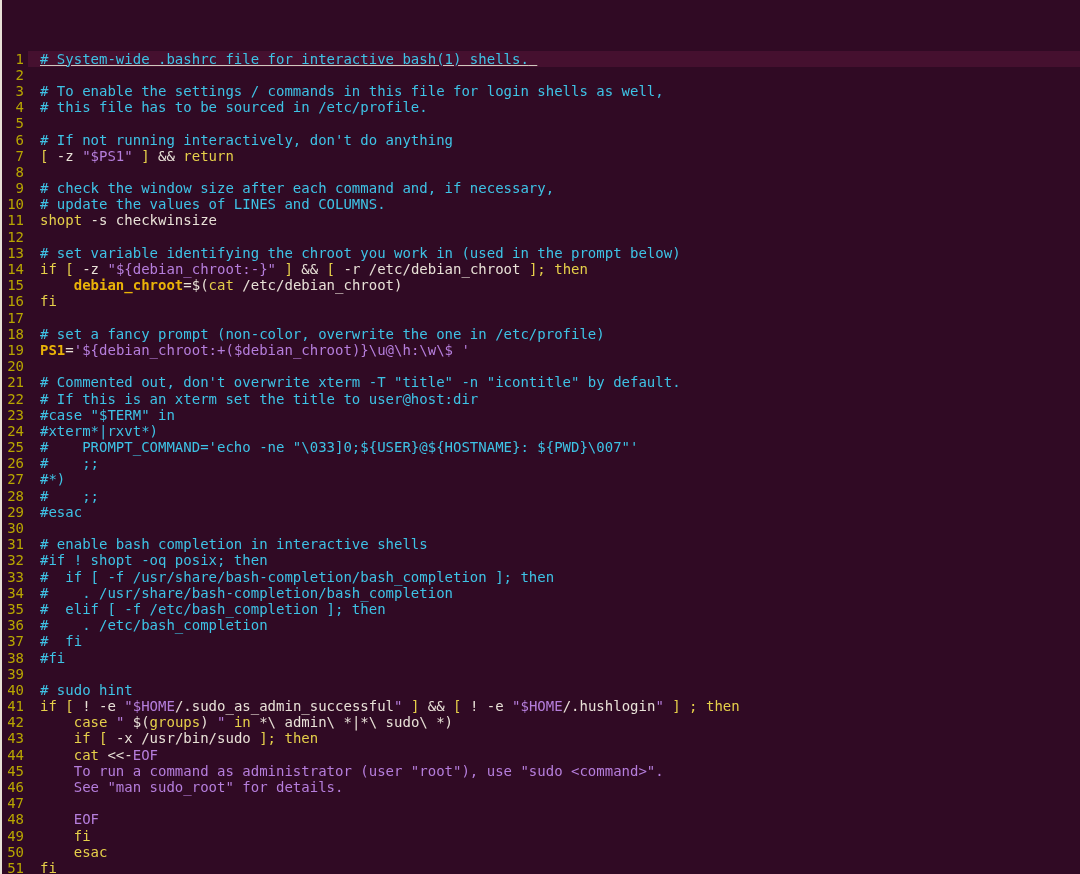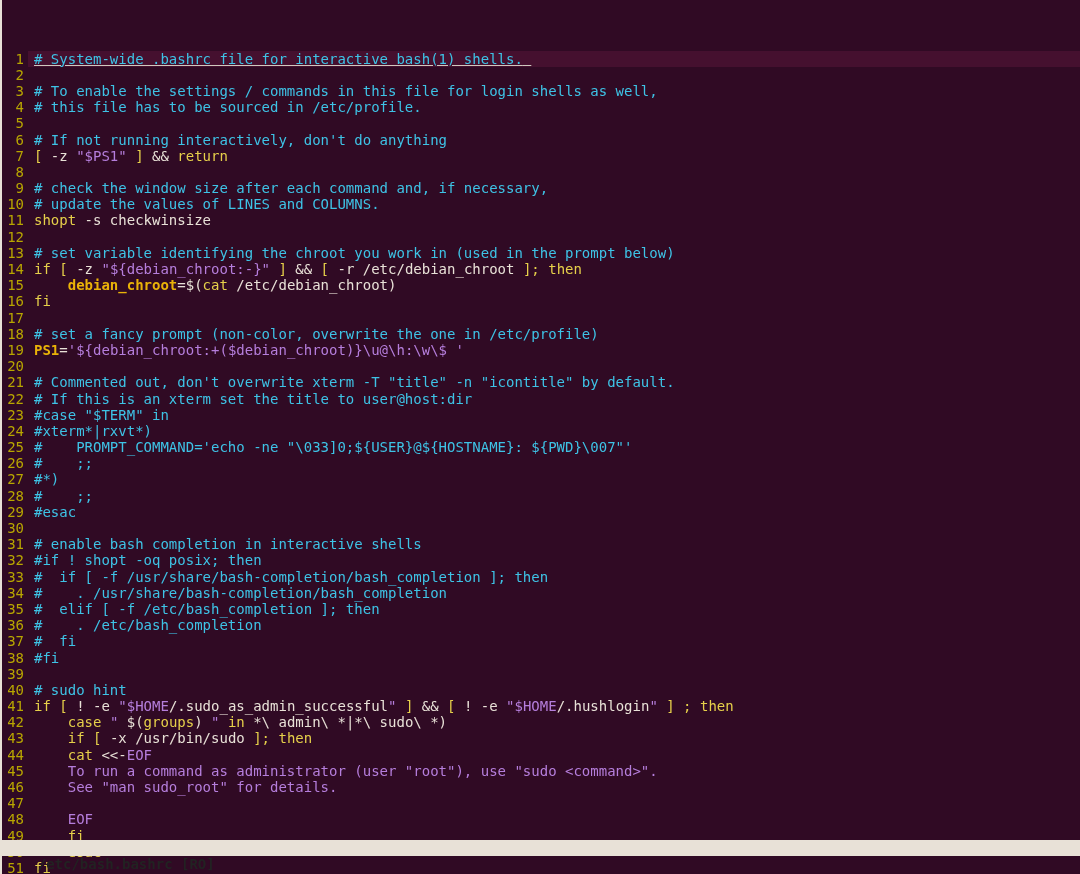--- a/index.html
+++ b/index.html
@@ -27,21 +27,21 @@
   .gutter {
     width: 28px;
     color: #b8a600;
     text-align: right;
     padding-right: 4px;
     flex-shrink: 0;
     font-weight: 400;
   }
   .code {
     flex: 1;
-    padding-left: 6px;
+    padding-left: 12px;
   }
   .comment { color: #3ec3e6; }
   .string  { color: #b57edc; }
   .keyword { color: #e6d04a; }
   .plain   { color: #e8e1d7; }
   .identB  { color: #eab308; font-weight: bold; }
   .cursorline { background: #45102f; text-decoration: underline; text-decoration-color:#d0c9bf; }
   .statusbar {
     position: absolute;
     left: 0;
@@ -59,16 +59,13 @@
     left: 0; top: 0; width: 2px; height: 100%;
     background: #e8e1d7;
   }
 </style>
 </head>
 <body>
 
 <div class="editor">
   <div class="vsplit"></div>
   <div id="lines"><div class="line"><span class="gutter">1</span><span class="code cursorline"><span class="comment"># System-wide .bashrc file for interactive bash(1) shells.</span><span class="comment"> </span></span></div><div class="line"><span class="gutter">2</span><span class="code"><span class="plain"></span></span></div><div class="line"><span class="gutter">3</span><span class="code"><span class="comment"># To enable the settings / commands in this file for login shells as well,</span></span></div><div class="line"><span class="gutter">4</span><span class="code"><span class="comment"># this file has to be sourced in /etc/profile.</span></span></div><div class="line"><span class="gutter">5</span><span class="code"><span class="plain"></span></span></div><div class="line"><span class="gutter">6</span><span class="code"><span class="comment"># If not running interactively, don't do anything</span></span></div><div class="line"><span class="gutter">7</span><span class="code"><span class="keyword">[ </span><span class="plain">-z </span><span class="string">"$PS1"</span><span class="keyword"> ]</span><span class="plain"> &amp;&amp; </span><span class="keyword">return</span></span></div><div class="line"><span class="gutter">8</span><span class="code"><span class="plain"></span></span></div><div class="line"><span class="gutter">9</span><span class="code"><span class="comment"># check the window size after each command and, if necessary,</span></span></div><div class="line"><span class="gutter">10</span><span class="code"><span class="comment"># update the values of LINES and COLUMNS.</span></span></div><div class="line"><span class="gutter">11</span><span class="code"><span class="keyword">shopt</span><span class="plain"> -s checkwinsize</span></span></div><div class="line"><span class="gutter">12</span><span class="code"><span class="plain"></span></span></div><div class="line"><span class="gutter">13</span><span class="code"><span class="comment"># set variable identifying the chroot you work in (used in the prompt below)</span></span></div><div class="line"><span class="gutter">14</span><span class="code"><span class="keyword">if [ </span><span class="plain">-z </span><span class="string">"${debian_chroot:-}"</span><span class="keyword"> ]</span><span class="plain"> &amp;&amp; </span><span class="keyword">[ </span><span class="plain">-r /etc/debian_chroot</span><span class="keyword"> ]; then</span></span></div><div class="line"><span class="gutter">15</span><span class="code"><span class="plain">    </span><span class="identB">debian_chroot</span><span class="plain">=$(</span><span class="keyword">cat</span><span class="plain"> /etc/debian_chroot)</span></span></div><div class="line"><span class="gutter">16</span><span class="code"><span class="keyword">fi</span></span></div><div class="line"><span class="gutter">17</span><span class="code"><span class="plain"></span></span></div><div class="line"><span class="gutter">18</span><span class="code"><span class="comment"># set a fancy prompt (non-color, overwrite the one in /etc/profile)</span></span></div><div class="line"><span class="gutter">19</span><span class="code"><span class="identB">PS1</span><span class="plain">=</span><span class="string">'${debian_chroot:+($debian_chroot)}\u@\h:\w\$ '</span></span></div><div class="line"><span class="gutter">20</span><span class="code"><span class="plain"></span></span></div><div class="line"><span class="gutter">21</span><span class="code"><span class="comment"># Commented out, don't overwrite xterm -T "title" -n "icontitle" by default.</span></span></div><div class="line"><span class="gutter">22</span><span class="code"><span class="comment"># If this is an xterm set the title to user@host:dir</span></span></div><div class="line"><span class="gutter">23</span><span class="code"><span class="comment">#case "$TERM" in</span></span></div><div class="line"><span class="gutter">24</span><span class="code"><span class="comment">#xterm*|rxvt*)</span></span></div><div class="line"><span class="gutter">25</span><span class="code"><span class="comment">#    PROMPT_COMMAND='echo -ne "\033]0;${USER}@${HOSTNAME}: ${PWD}\007"'</span></span></div><div class="line"><span class="gutter">26</span><span class="code"><span class="comment">#    ;;</span></span></div><div class="line"><span class="gutter">27</span><span class="code"><span class="comment">#*)</span></span></div><div class="line"><span class="gutter">28</span><span class="code"><span class="comment">#    ;;</span></span></div><div class="line"><span class="gutter">29</span><span class="code"><span class="comment">#esac</span></span></div><div class="line"><span class="gutter">30</span><span class="code"><span class="plain"></span></span></div><div class="line"><span class="gutter">31</span><span class="code"><span class="comment"># enable bash completion in interactive shells</span></span></div><div class="line"><span class="gutter">32</span><span class="code"><span class="comment">#if ! shopt -oq posix; then</span></span></div><div class="line"><span class="gutter">33</span><span class="code"><span class="comment">#  if [ -f /usr/share/bash-completion/bash_completion ]; then</span></span></div><div class="line"><span class="gutter">34</span><span class="code"><span class="comment">#    . /usr/share/bash-completion/bash_completion</span></span></div><div class="line"><span class="gutter">35</span><span class="code"><span class="comment">#  elif [ -f /etc/bash_completion ]; then</span></span></div><div class="line"><span class="gutter">36</span><span class="code"><span class="comment">#    . /etc/bash_completion</span></span></div><div class="line"><span class="gutter">37</span><span class="code"><span class="comment">#  fi</span></span></div><div class="line"><span class="gutter">38</span><span class="code"><span class="comment">#fi</span></span></div><div class="line"><span class="gutter">39</span><span class="code"><span class="plain"></span></span></div><div class="line"><span class="gutter">40</span><span class="code"><span class="comment"># sudo hint</span></span></div><div class="line"><span class="gutter">41</span><span class="code"><span class="keyword">if [ </span><span class="plain">! -e </span><span class="string">"$HOME</span><span class="plain">/.sudo_as_admin_successful</span><span class="string">"</span><span class="keyword"> ]</span><span class="plain"> &amp;&amp; </span><span class="keyword">[ </span><span class="plain">! -e </span><span class="string">"$HOME</span><span class="plain">/.hushlogin</span><span class="string">"</span><span class="keyword"> ] ; then</span></span></div><div class="line"><span class="gutter">42</span><span class="code"><span class="plain">    </span><span class="keyword">case </span><span class="string">" </span><span class="plain">$(</span><span class="keyword">groups</span><span class="plain">)</span><span class="string"> "</span><span class="keyword"> in </span><span class="plain">*\ admin\ *|*\ sudo\ *)</span></span></div><div class="line"><span class="gutter">43</span><span class="code"><span class="plain">    </span><span class="keyword">if [ </span><span class="plain">-x /usr/bin/sudo</span><span class="keyword"> ]; then</span></span></div><div class="line"><span class="gutter">44</span><span class="code"><span class="plain">    </span><span class="keyword">cat</span><span class="plain"> &lt;&lt;-</span><span class="string">EOF</span></span></div><div class="line"><span class="gutter">45</span><span class="code"><span class="string">    To run a command as administrator (user "root"), use "sudo &lt;command&gt;".</span></span></div><div class="line"><span class="gutter">46</span><span class="code"><span class="string">    See "man sudo_root" for details.</span></span></div><div class="line"><span class="gutter">47</span><span class="code"><span class="plain"></span></span></div><div class="line"><span class="gutter">48</span><span class="code"><span class="string">    EOF</span></span></div><div class="line"><span class="gutter">49</span><span class="code"><span class="plain">    </span><span class="keyword">fi</span></span></div><div class="line"><span class="gutter">50</span><span class="code"><span class="plain">    </span><span class="keyword">esac</span></span></div><div class="line"><span class="gutter">51</span><span class="code"><span class="keyword">fi</span></span></div></div>
-  <div class="statusbar">
-    <span>/etc/bash.bashrc [RO]</span>
-  </div>
 </div>
 
 </body></html>

